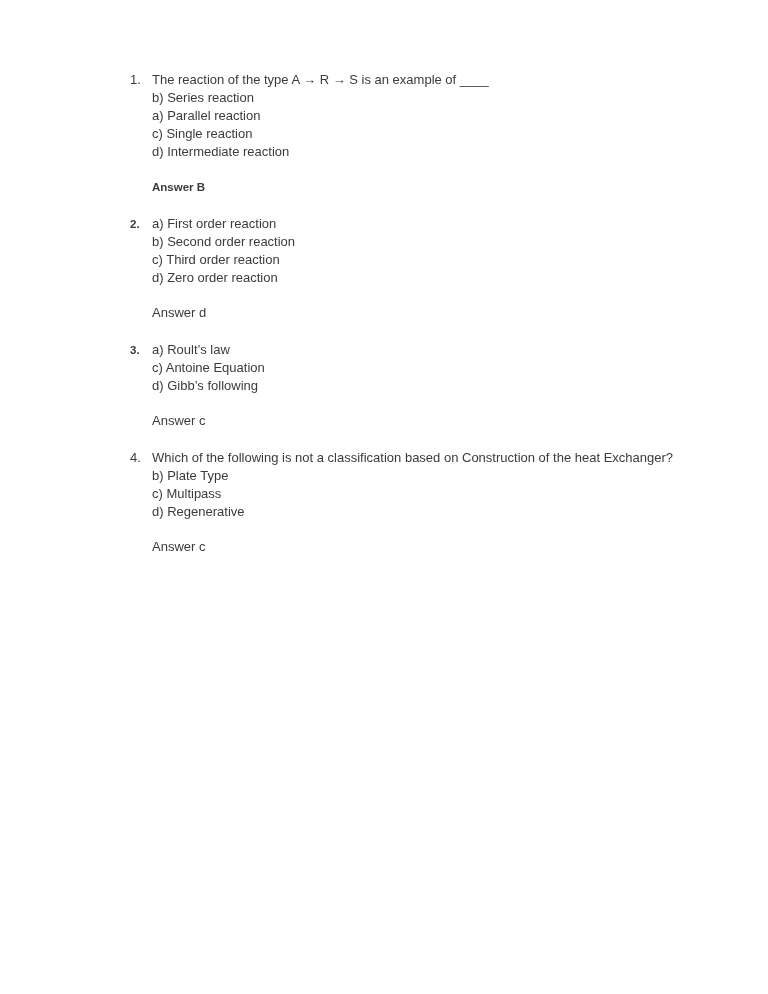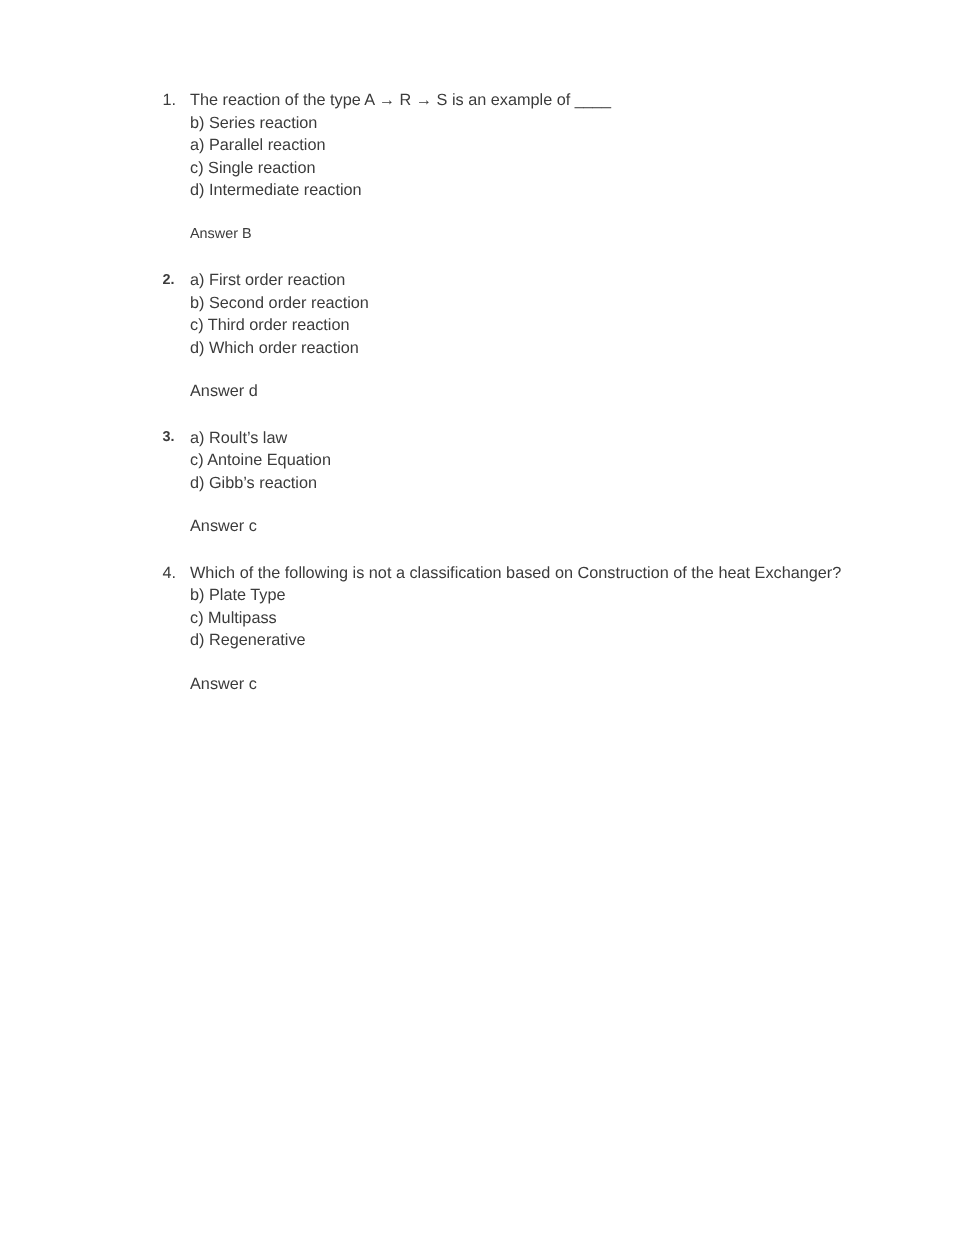--- a/index.html
+++ b/index.html
@@ -42,21 +42,21 @@
     white-space: normal;
   }
   .q-option {
     white-space: nowrap;
   }
   .q-answer {
     margin-top: 17px;
   }
   .q-answer.small {
     font-size: 11.5px;
-    font-weight: 400;
+    font-weight: 700;
     line-height: 18px;
   }
 </style>
 </head>
 <body>
 
 <div class="page">
 
   <div class="question">
     <div class="q-num">1.</div>
@@ -69,31 +69,31 @@
       <div class="q-answer small">Answer B</div>
     </div>
   </div>
 
   <div class="question">
     <div class="q-num num-alt">2.</div>
     <div class="q-body">
       <div class="q-option">a) First order reaction</div>
       <div class="q-option">b) Second order reaction</div>
       <div class="q-option">c) Third order reaction</div>
-      <div class="q-option">d) Which order reaction</div>
+      <div class="q-option">d) Zero order reaction</div>
       <div class="q-answer">Answer d</div>
     </div>
   </div>
 
   <div class="question">
     <div class="q-num num-alt">3.</div>
     <div class="q-body">
       <div class="q-option">a) Roult’s law</div>
       <div class="q-option">c) Antoine Equation</div>
-      <div class="q-option">d) Gibb’s reaction</div>
+      <div class="q-option">d) Gibb’s following</div>
       <div class="q-answer">Answer c</div>
     </div>
   </div>
 
   <div class="question">
     <div class="q-num">4.</div>
     <div class="q-body">
       <div class="q-text">Which of the following is not a classification based on Construction of the heat Exchanger?</div>
       <div class="q-option">b) Plate Type</div>
       <div class="q-option">c) Multipass</div>

